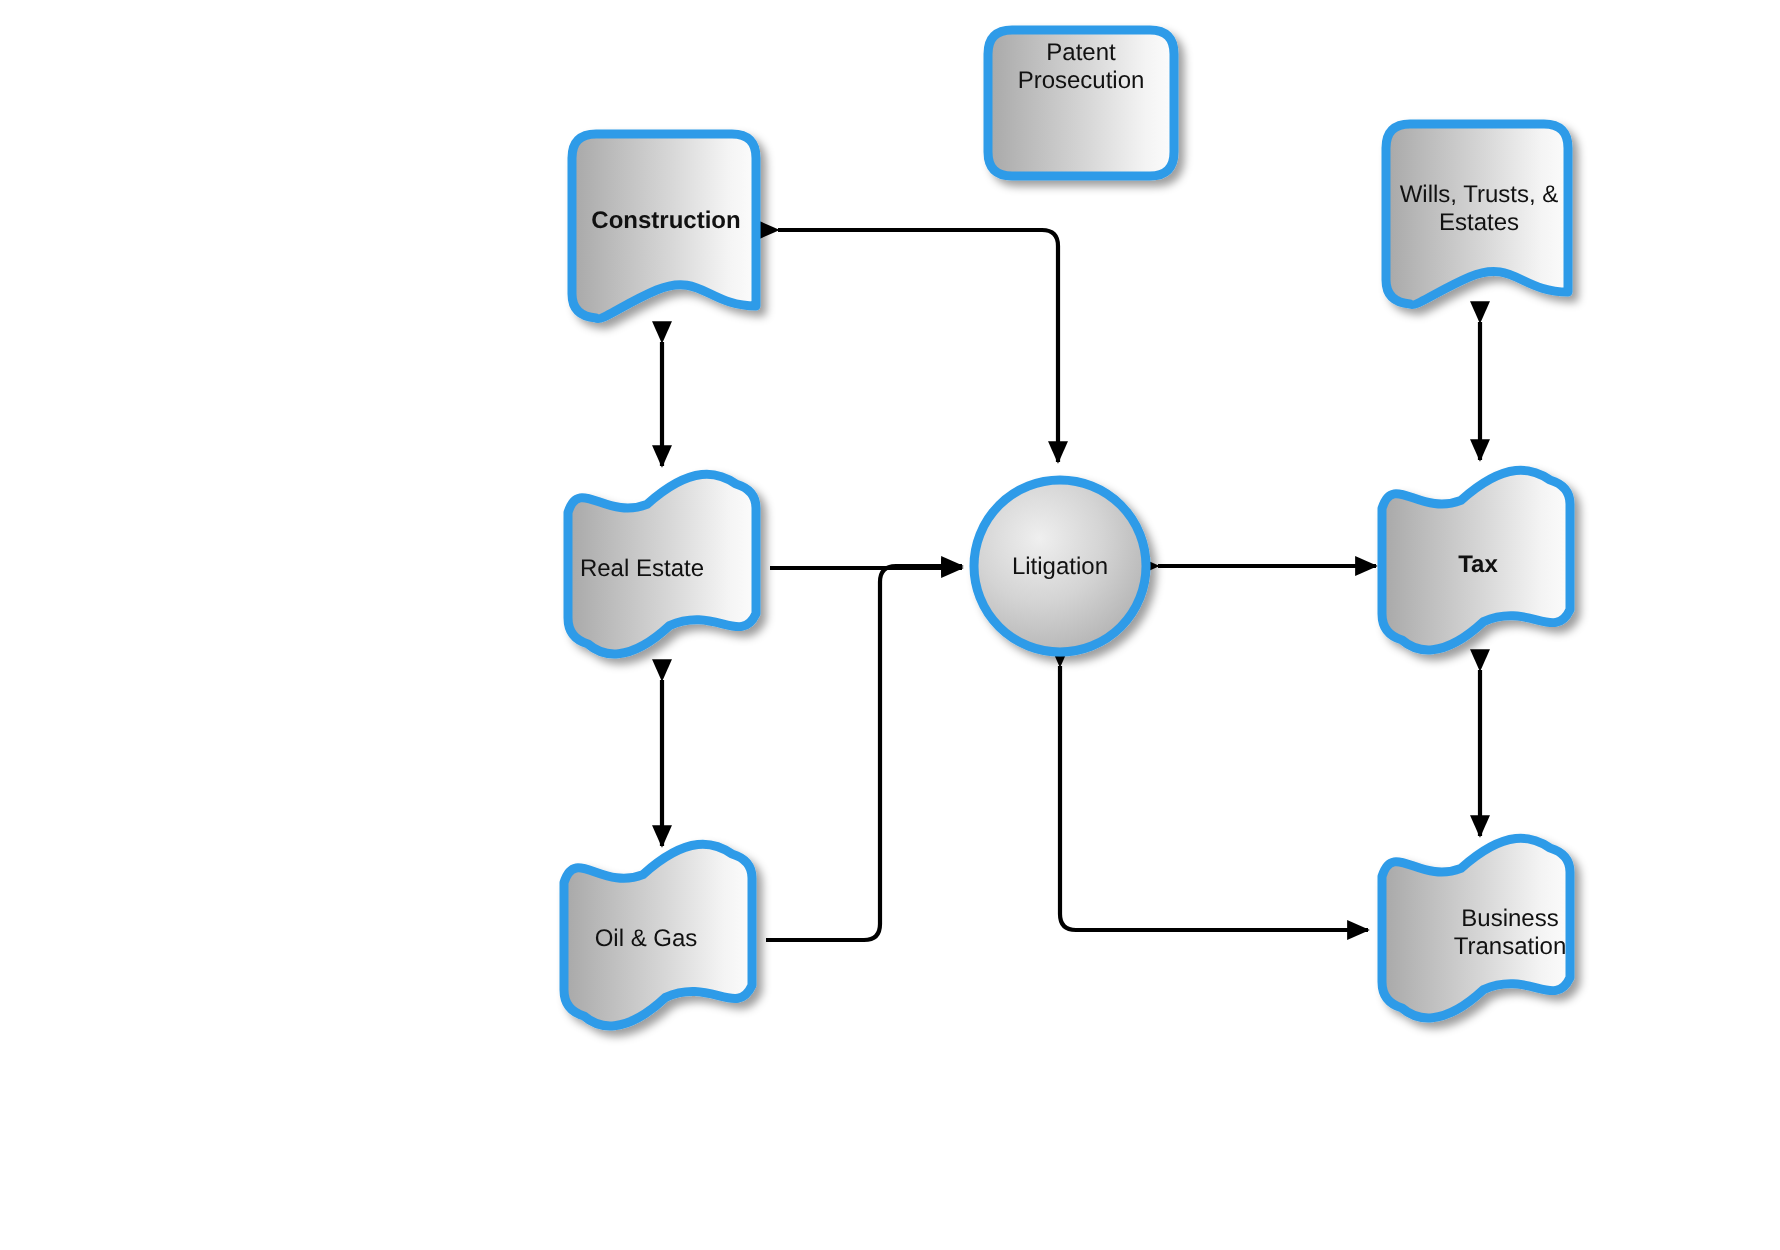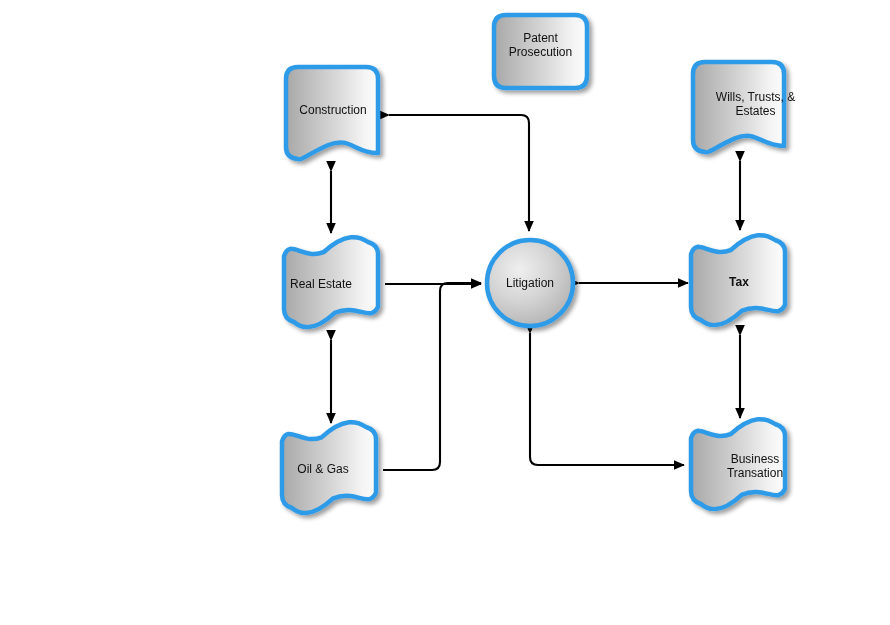--- a/index.html
+++ b/index.html
@@ -104,24 +104,24 @@
         <g filter="url(#nodeShadow)">
           <path d="M282,441.32 C287.64,423 300.8,445.32 321.48,437.32 C344.04,417 357.2,421 366,427 Q376,430 376,439 V492.68 C368.48,509 355.32,488.68 332.76,498.68 C312.08,518 298.92,514 292,508 Q282,505 282,495 Z" fill="url(#nodeGrad)" stroke="#2E9BE8" stroke-width="4.5" stroke-linejoin="round"></path>
         </g>
         <g filter="url(#nodeShadow)">
           <path d="M691,438.2 C696.64,420 709.8,442.2 730.48,434.2 C753.04,414 766.2,418 775,424 Q785,427 785,436 V488.8 C777.48,505 764.32,484.8 741.76,494.8 C721.08,514 707.92,510 701,504 Q691,501 691,491 Z" fill="url(#nodeGrad)" stroke="#2E9BE8" stroke-width="4.5" stroke-linejoin="round"></path>
         </g>
       </g>
   </svg>
 
   <div id="label-layer">
-      <div class="node-label" style="left: 283px; top: 64px; width: 100px; height: 92px;">Construction</div>
-      <div class="node-label" style="left: 491px; top: 12px; width: 99px; height: 66px;">Patent
+      <div class="node-label" style="left: 283px; top: 64px; width: 100px; height: 92px; font-weight: bold;">Construction</div>
+      <div class="node-label" style="left: 491px; top: 0; width: 99px; height: 66px;">Patent
 Prosecution</div>
-      <div class="node-label" style="left: 690px; top: 59px; width: 99px; height: 90px; margin-left: 16px;">Wills, Trusts, &amp;
+      <div class="node-label" style="left: 690px; top: 59px; width: 99px; height: 90px;">Wills, Trusts, &amp;
 Estates</div>
       <div class="node-label" style="left: 270px; top: 236px; width: 102px; height: 95px;">Real Estate</div>
       <div class="node-label" style="left: 485px; top: 238px; width: 90px; height: 90px;">Litigation</div>
       <div class="node-label" style="left: 688px; top: 234px; width: 102px; height: 95px; font-weight: bold;">Tax</div>
       <div class="node-label" style="left: 279px; top: 421px; width: 88px; height: 96px;">Oil &amp; Gas</div>
       <div class="node-label" style="left: 688px; top: 418px; width: 102px; height: 95px; padding-left: 16px;">Business
 Transation</div>
     </div>
 
 </div>

